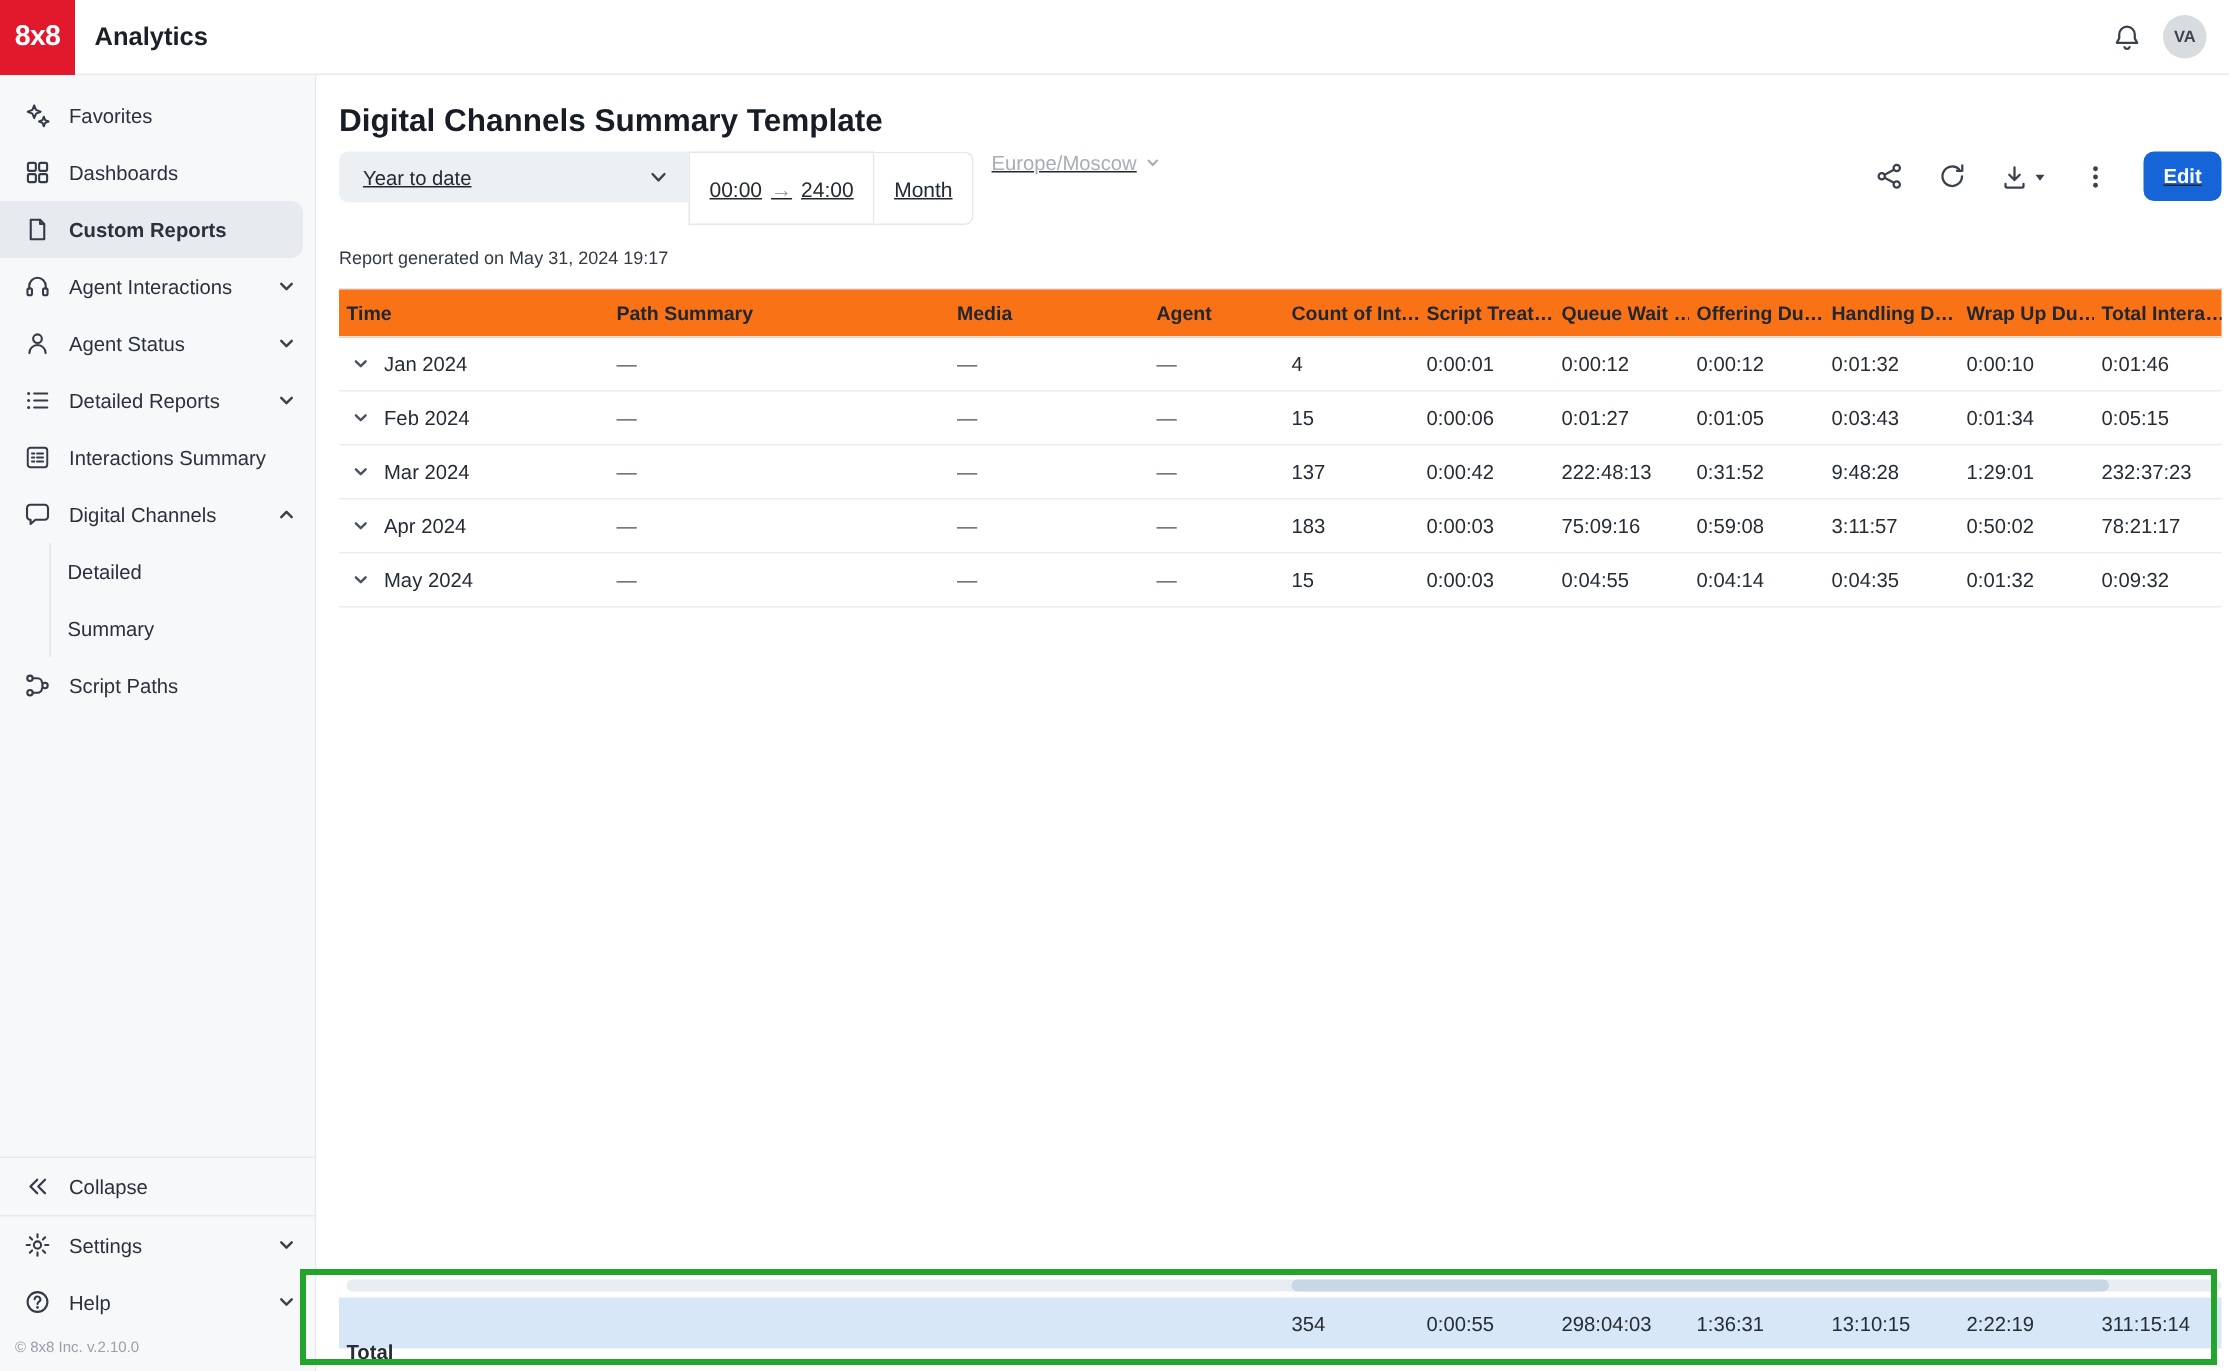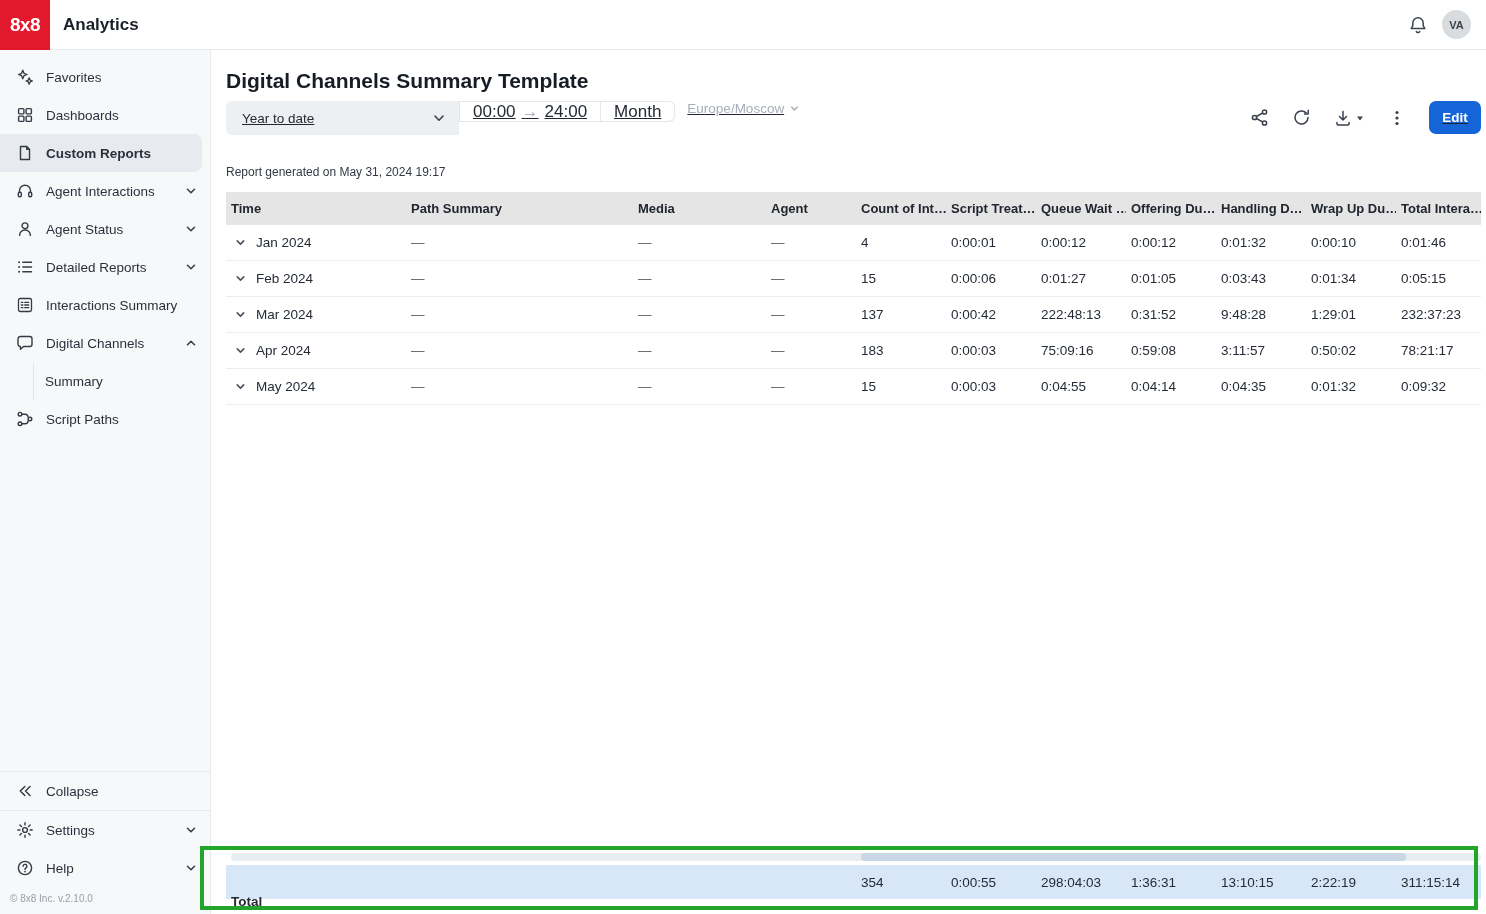--- a/index.html
+++ b/index.html
@@ -26,33 +26,33 @@
   .sidebar-bottom{margin-top:auto;}
   .sdivider{border-top:1px solid #e7e9ec;}
   .version{font-size:10px;color:#98a0aa;padding:6px 0 10px 10px;}
 
   
   .main{flex:1;position:relative;background:#fff;}
   .page-title{font-size:21px;font-weight:bold;margin:19px 0 0 15px;color:#171c25;}
   .toolbar{display:flex;align-items:flex-start;margin:8px 15px 0 15px;height:34px;text-decoration:underline;}
   .dd{height:34px;width:233px;background:#edf0f3;border:none;border-radius:6px 0 0 6px;display:flex;align-items:center;padding:0 12px 0 16px;font-size:13.5px;color:#242a34;cursor:pointer;font-family:inherit;}
   .dd .chev{margin-left:auto;display:flex;}
-  .seg{height:21px;background:#fff;border:1px solid #e3e6ea;display:flex;align-items:center;padding:0 13px;font-size:17px;color:#242a34;cursor:pointer;}
+  .seg{height:49px;background:#fff;border:1px solid #e3e6ea;display:flex;align-items:center;padding:0 13px;font-size:14px;color:#242a34;cursor:pointer;}
   .seg.time{gap:6px;}
   .seg .arrow{color:#9aa1ab;}
   .seg.last{border-radius:0 6px 6px 0;border-left:none;}
   .tz{display:flex;align-items:center;gap:5px;margin-left:12px;color:#a7aeb8;font-size:13.5px;cursor:pointer;}
   .toolbar-actions{margin-left:auto;display:flex;align-items:center;gap:23px;}
   .dl{display:flex;align-items:center;gap:3px;}
   .edit-btn{height:33px;width:52px;background:#1565d8;color:#fff;border:none;border-radius:7px;font-size:13.5px;font-weight:bold;cursor:pointer;font-family:inherit;}
   .generated{font-size:12px;color:#333a45;margin:30px 0 0 15px;}
 
   
   .rtable{margin:13px 15px 0 15px;width:1255px;}
-  .thead{display:flex;height:33px;align-items:center;background:#e5e5e5;border-top:1px solid #e3e6ea;border-bottom:1px solid #e3e6ea;}
+  .thead{display:flex;height:33px;align-items:center;background:#f97316;border-top:1px solid #e3e6ea;border-bottom:1px solid #e3e6ea;}
   .th{font-size:13px;font-weight:bold;color:#21262f;padding-left:5px;white-space:nowrap;overflow:hidden;cursor:pointer;}
   .trow{display:flex;height:36px;align-items:center;border-bottom:1px solid #eaedf0;cursor:pointer;}
   .td{font-size:13.5px;color:#262c36;padding-left:5px;white-space:nowrap;overflow:hidden;display:flex;align-items:center;}
   .td.dim{color:#555c66;}
   .c0{width:180px;}.c1{width:227px;}.c2{width:133px;}.c3{width:90px;}.c4{width:90px;}.c5{width:90px;}
   .c6{width:90px;}.c7{width:90px;}.c8{width:90px;}.c9{width:90px;}.c10{width:85px;}
   .row-chev{display:flex;margin:0 9px 0 3px;cursor:pointer;}
 
   
   .hscrollbar{position:absolute;left:20px;top:803px;width:1250px;height:8px;background:#e8edf2;border-radius:4px;cursor:pointer;}
@@ -186,20 +186,23 @@
       <span>Digital Channels</span>
       <span class="chev">
           <svg width="14" height="14" viewBox="0 0 14 14" fill="none" stroke="#3a414d" stroke-width="1.6" stroke-linecap="round" stroke-linejoin="round">
             <path d="M3.5 8.75l3.5-3.5 3.5 3.5"></path>
           </svg>
         </span>
     </div>
 
     <div class="side-sub">
       <div class="side-subitem">
+        <span>Detailed</span>
+      </div>
+      <div class="side-subitem">
         <span>Summary</span>
       </div>
     </div>
 
     <div class="side-item">
       <span class="sicon">
           <svg width="18" height="18" viewBox="0 0 18 18" fill="none" stroke="#343b46" stroke-width="1.4" stroke-linecap="round">
             <circle cx="4" cy="4.2" r="1.8"></circle>
             <circle cx="4" cy="13.8" r="1.8"></circle>
             <circle cx="14" cy="9" r="1.8"></circle>

